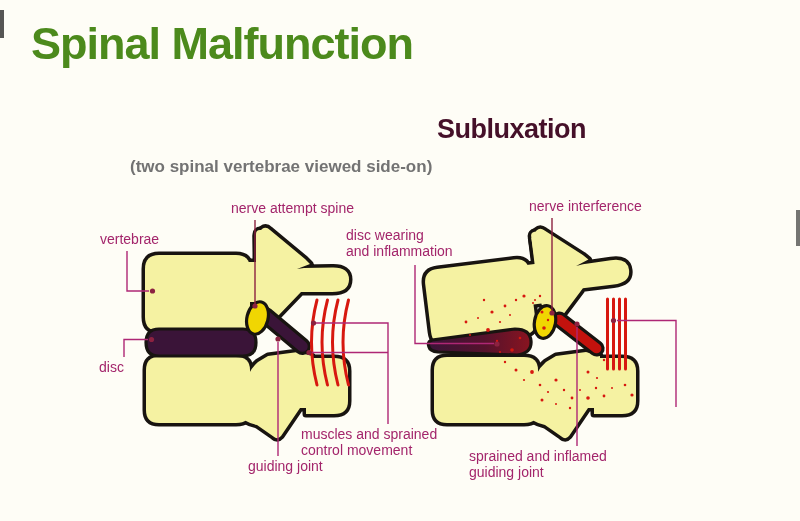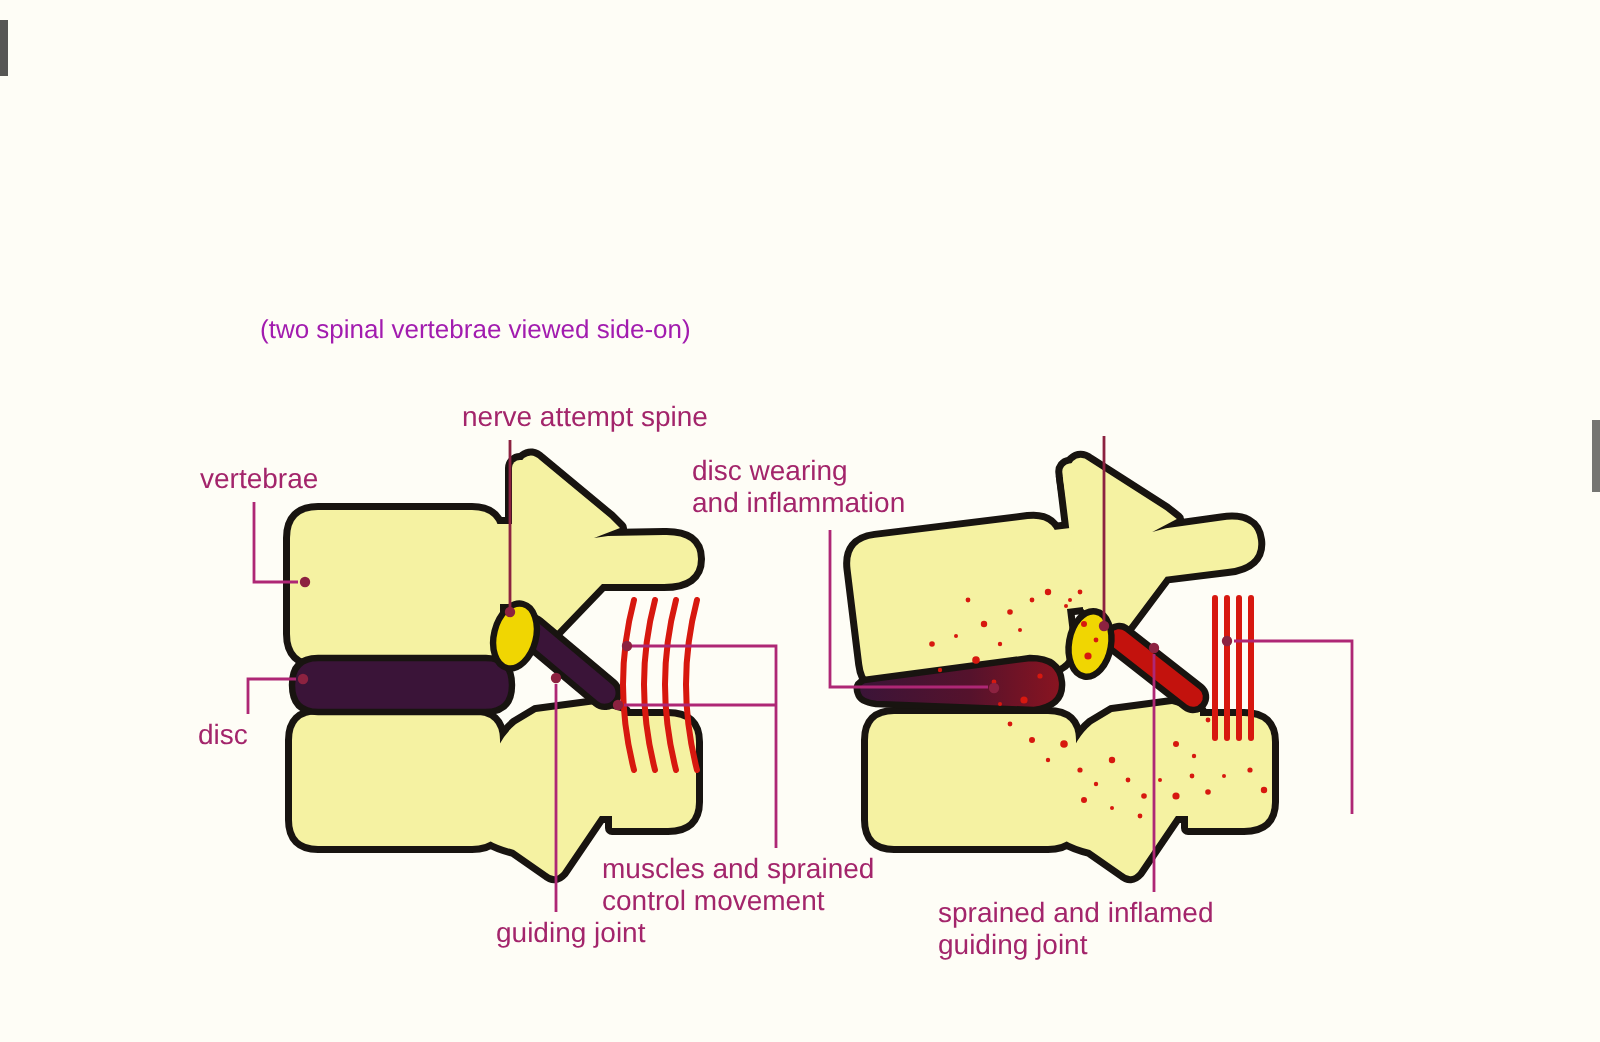--- a/index.html
+++ b/index.html
@@ -3,21 +3,21 @@
 <meta charset="utf-8">
 <style>
   html,body{margin:0;padding:0;}
   body{width:800px;height:521px;position:relative;background:#fefdf6;overflow:hidden;
        font-family:"Liberation Sans", sans-serif;}
   .stage{position:absolute;inset:0;width:800px;height:521px;}
   svg{position:absolute;left:0;top:0;}
   .txt{position:absolute;white-space:pre-line;}
   .title{font-size:45px;font-weight:700;color:#4c8a1c;letter-spacing:-1px;}
   .heading{font-size:27px;font-weight:700;color:#451029;letter-spacing:-0.5px;}
-  .subtitle{font-size:13px;font-weight:400;color:#a21caf;}
+  .subtitle{font-size:17px;font-weight:700;color:#737373;}
   .lbl{font-size:14px;color:#a3256b;line-height:16px;}
   .vstroke{stroke:#181410;stroke-width:7;fill:none;stroke-linejoin:round;}
   .vfill{fill:#f5f2a2;stroke:none;}
   .part{stroke:#181410;stroke-width:3.2;stroke-linejoin:round;}
   .muscle{stroke:#d7180f;stroke-width:3;fill:none;stroke-linecap:round;}
   .conn{stroke:#ae2775;stroke-width:1.4;fill:none;}
   .connDark{stroke:#8c2240;stroke-width:1.4;fill:none;}
   .dot{fill:#8c2240;}
   .speck{fill:#d7180f;}
 </style>
@@ -179,28 +179,31 @@
         <circle class="dot" cx="577" cy="324" r="2.6"></circle>
 
     <path class="conn" d="M676 407 V320.5 H617"></path>
         <circle class="dot" cx="613.5" cy="320.5" r="2.6"></circle>
   </g>
 
   <rect x="0" y="10" width="4" height="28" fill="#2c2c2c" opacity="0.8"></rect>
   <rect x="796" y="210" width="4" height="36" fill="#3a3a3a" opacity="0.7"></rect>
 </svg>
 
+<div class="txt title" style="left:31px;top:18px;">Spinal Malfunction</div>
 
 <div class="txt subtitle" style="left:130px;top:157px;">(two spinal vertebrae viewed side-on)</div>
+<div class="txt heading" style="left:437px;top:114px;">Subluxation</div>
 
 <div class="txt lbl" style="left:231px;top:200px;">nerve attempt spine</div>
 <div class="txt lbl" style="left:100px;top:231px;">vertebrae</div>
 <div class="txt lbl" style="left:99px;top:359px;">disc</div>
 <div class="txt lbl" style="left:248px;top:458px;">guiding joint</div>
 <div class="txt lbl" style="left:301px;top:426px;">muscles and sprained
 control movement</div>
 
+<div class="txt lbl" style="left:529px;top:198px;">nerve interference</div>
 <div class="txt lbl" style="left:346px;top:227px;">disc wearing
 and inflammation</div>
 <div class="txt lbl" style="left:469px;top:448px;">sprained and inflamed
 guiding joint</div>
 
 </div>
 
 </body></html>

